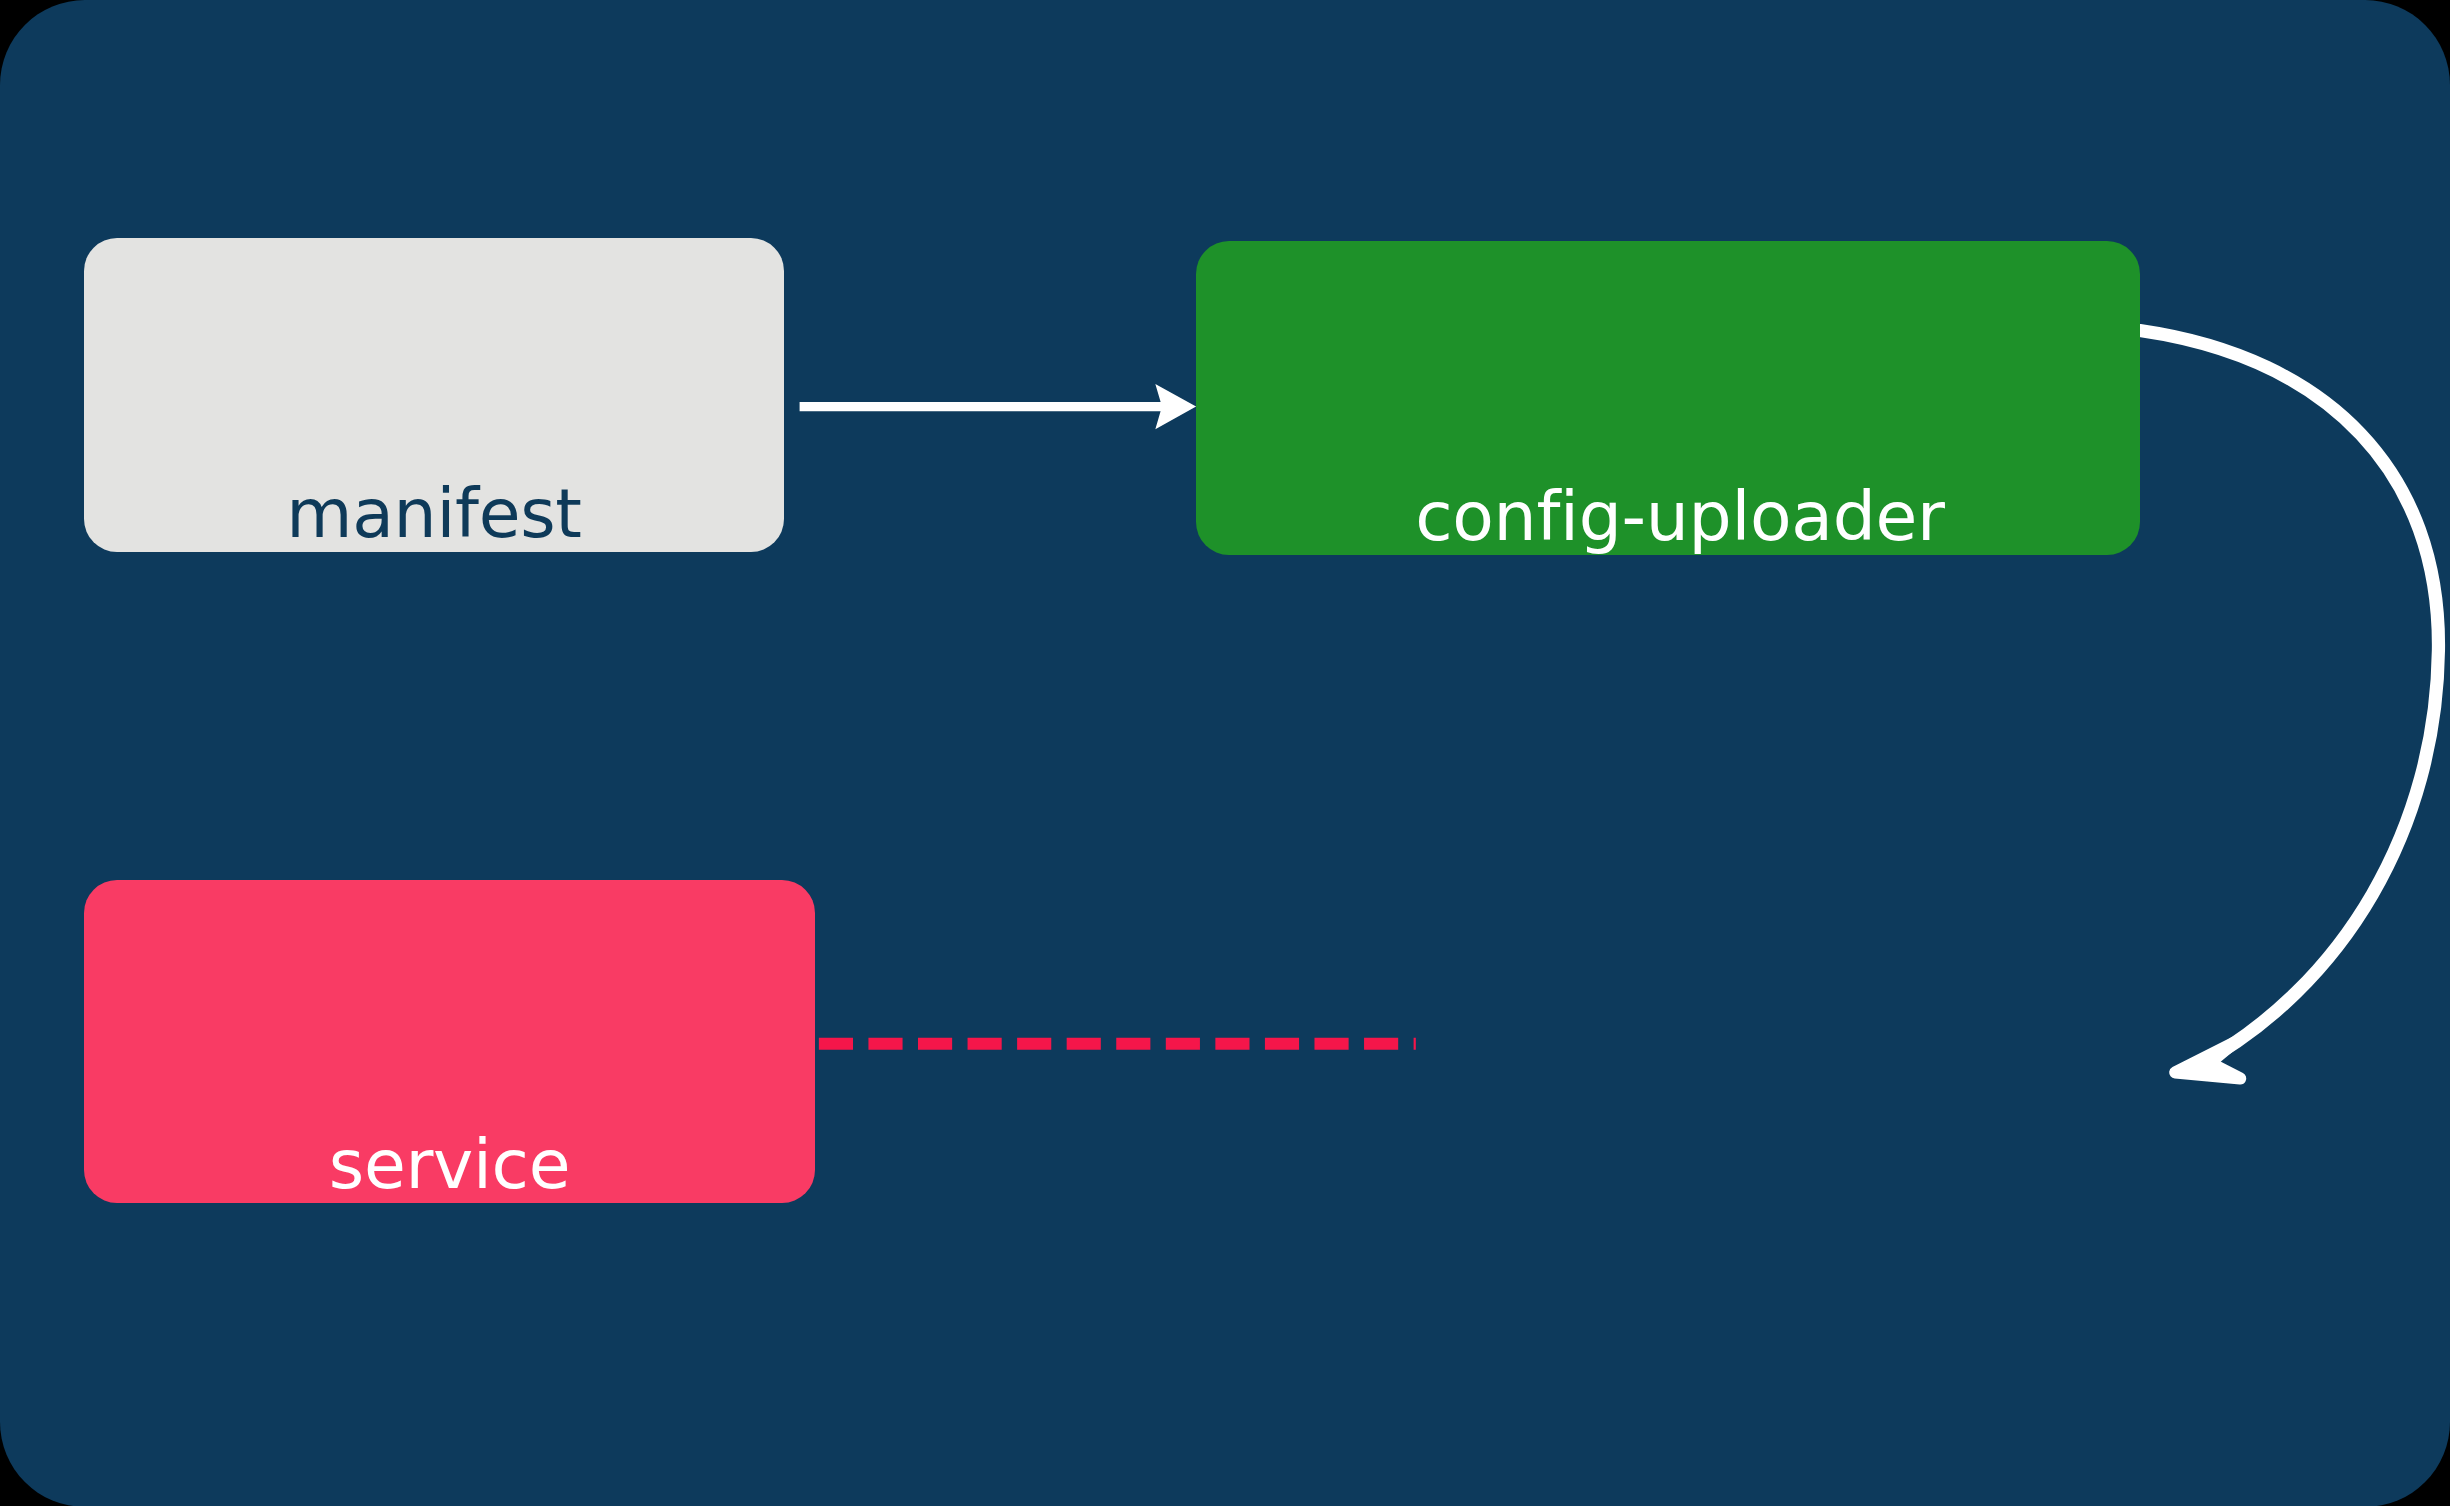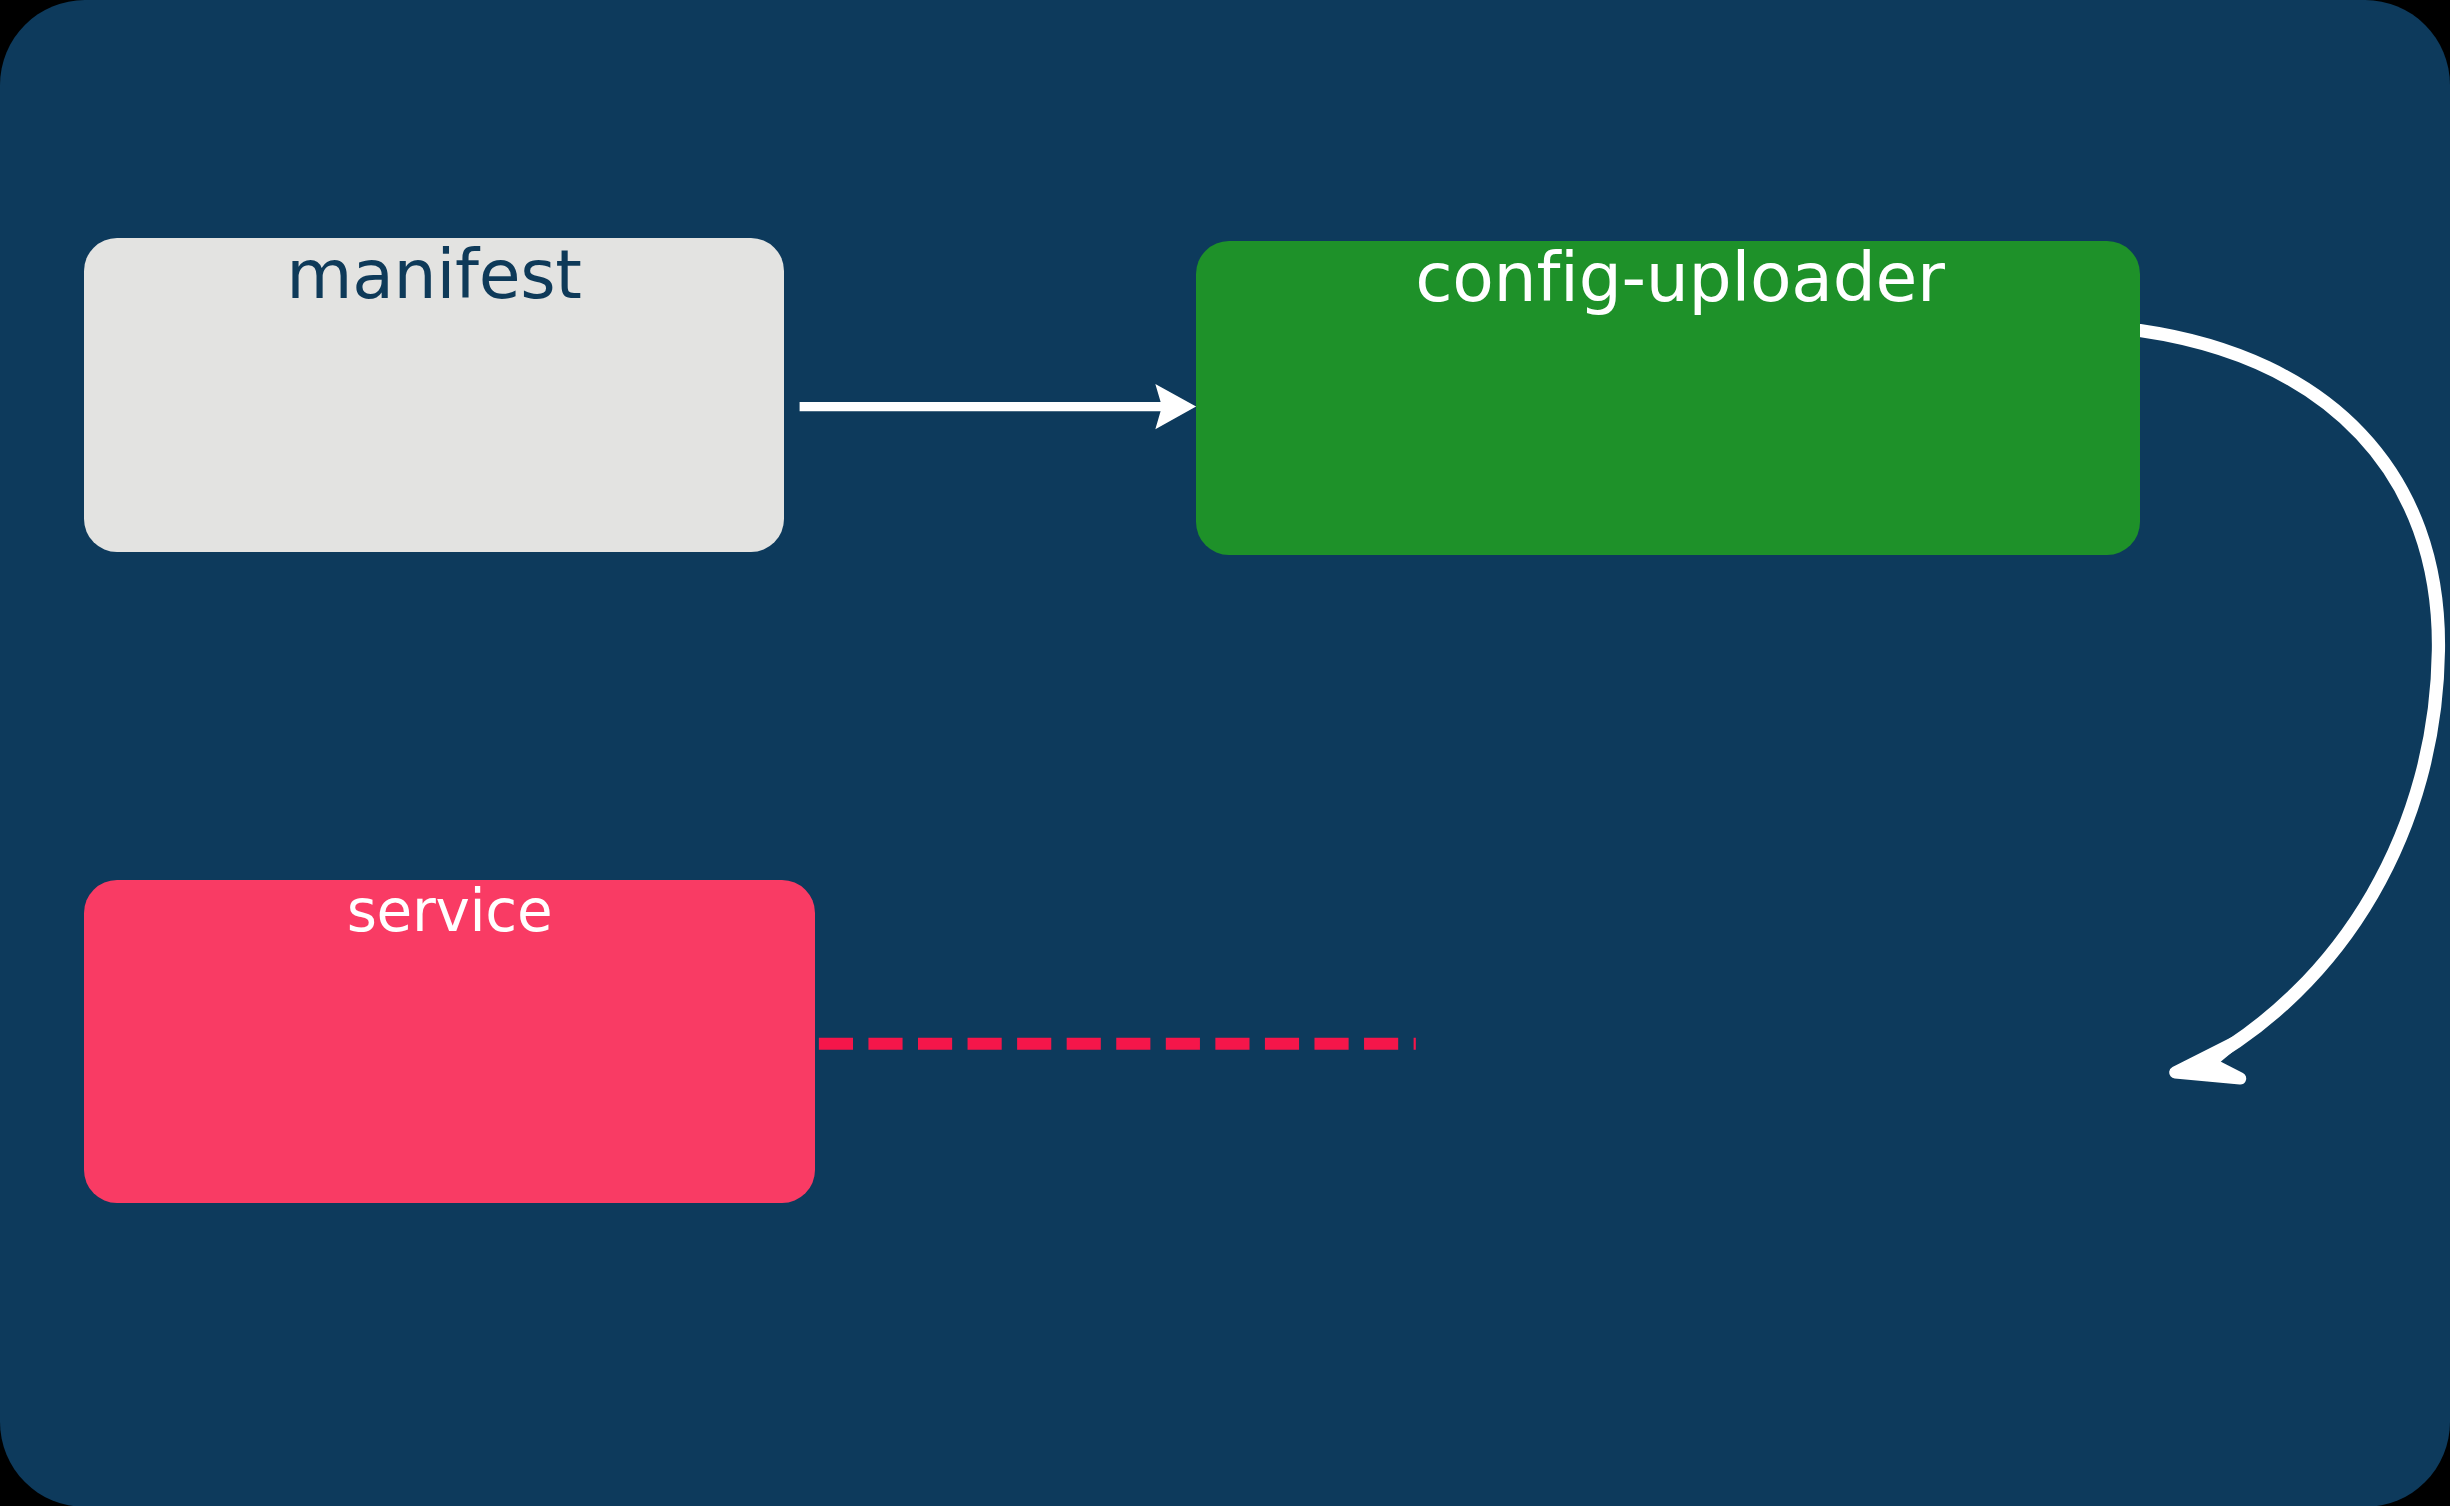--- a/index.html
+++ b/index.html
@@ -19,21 +19,21 @@
     width: 2450px;
     height: 1507px;
     background: #0d3a5c;
     border-radius: 85px;
     overflow: hidden;
   }
 
   .node {
     position: absolute;
     display: flex;
-    align-items: flex-start;
+    align-items: flex-end;
     justify-content: center;
     border-radius: 33px;
     box-sizing: border-box;
     text-align: center;
     line-height: 1.1;
     white-space: nowrap;
   }
 
   .node-label {
     display: block;
@@ -63,21 +63,21 @@
     font-size: 68px;
   }
 
   #node-service {
     left: 84px;  top: 880px;
     width: 731px; height: 323px;
     background: #f93b64;
   }
   #node-service .node-label {
     color: #ffffff;
-    font-size: 58px;
+    font-size: 68px;
   }
 
   #node-etcd-vault {
     left: 1417px; top: 884px;
     width: 723px; height: 319px;
     background: #0b71fb;
   }
   #node-etcd-vault .node-label {
     color: #ffffff;
     font-size: 68px;

